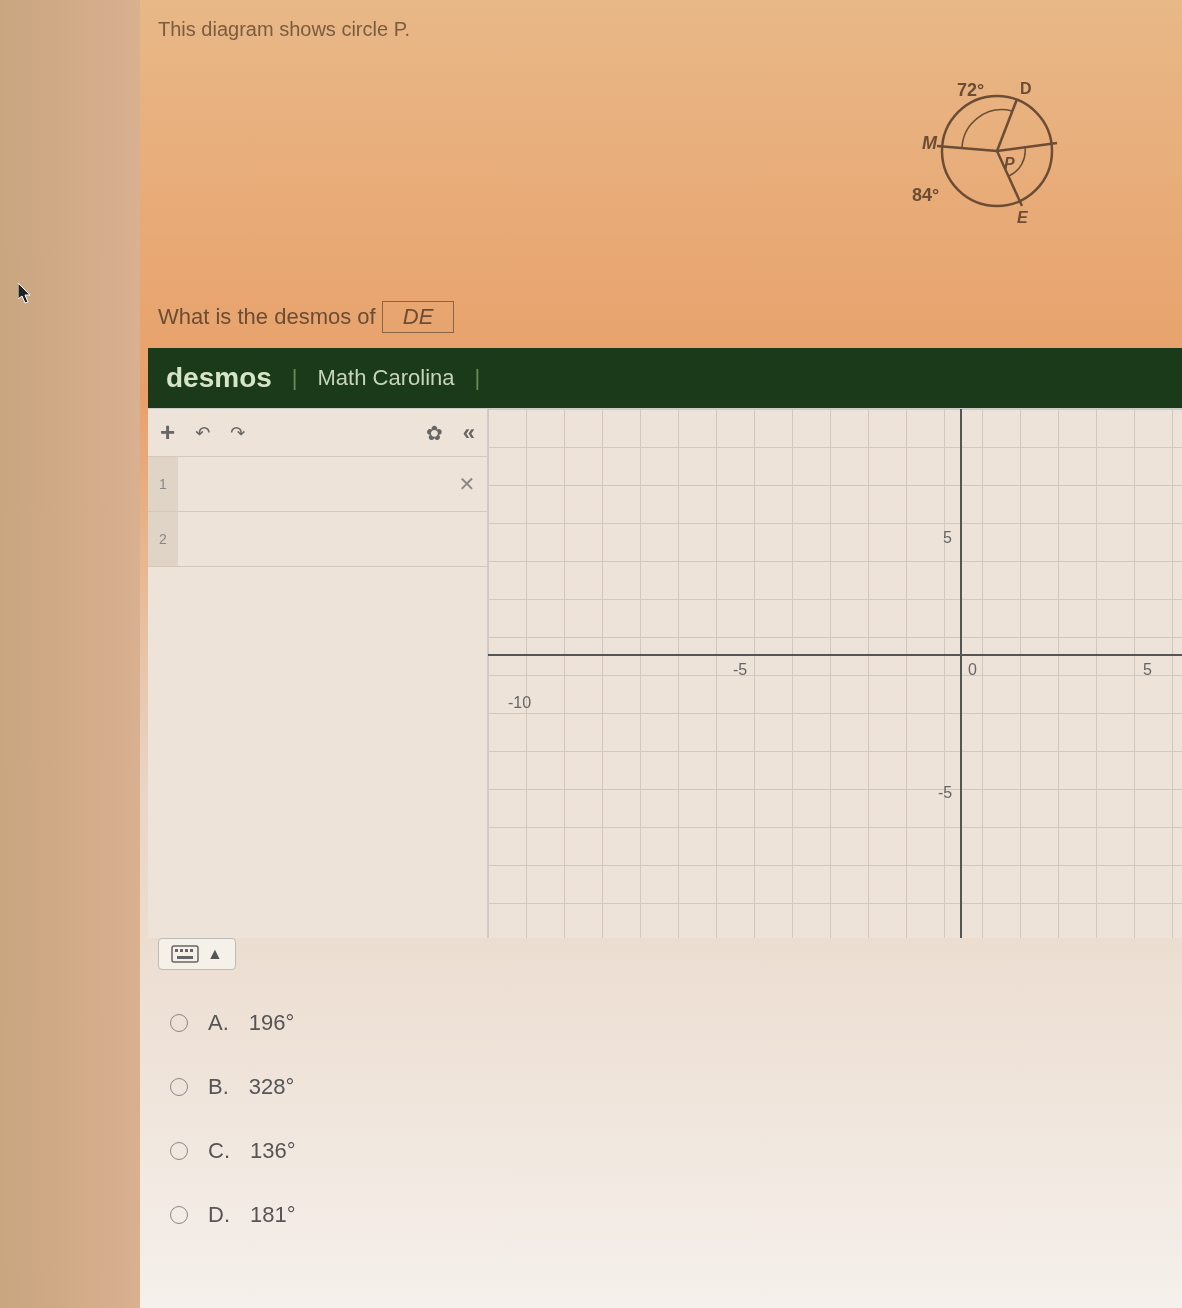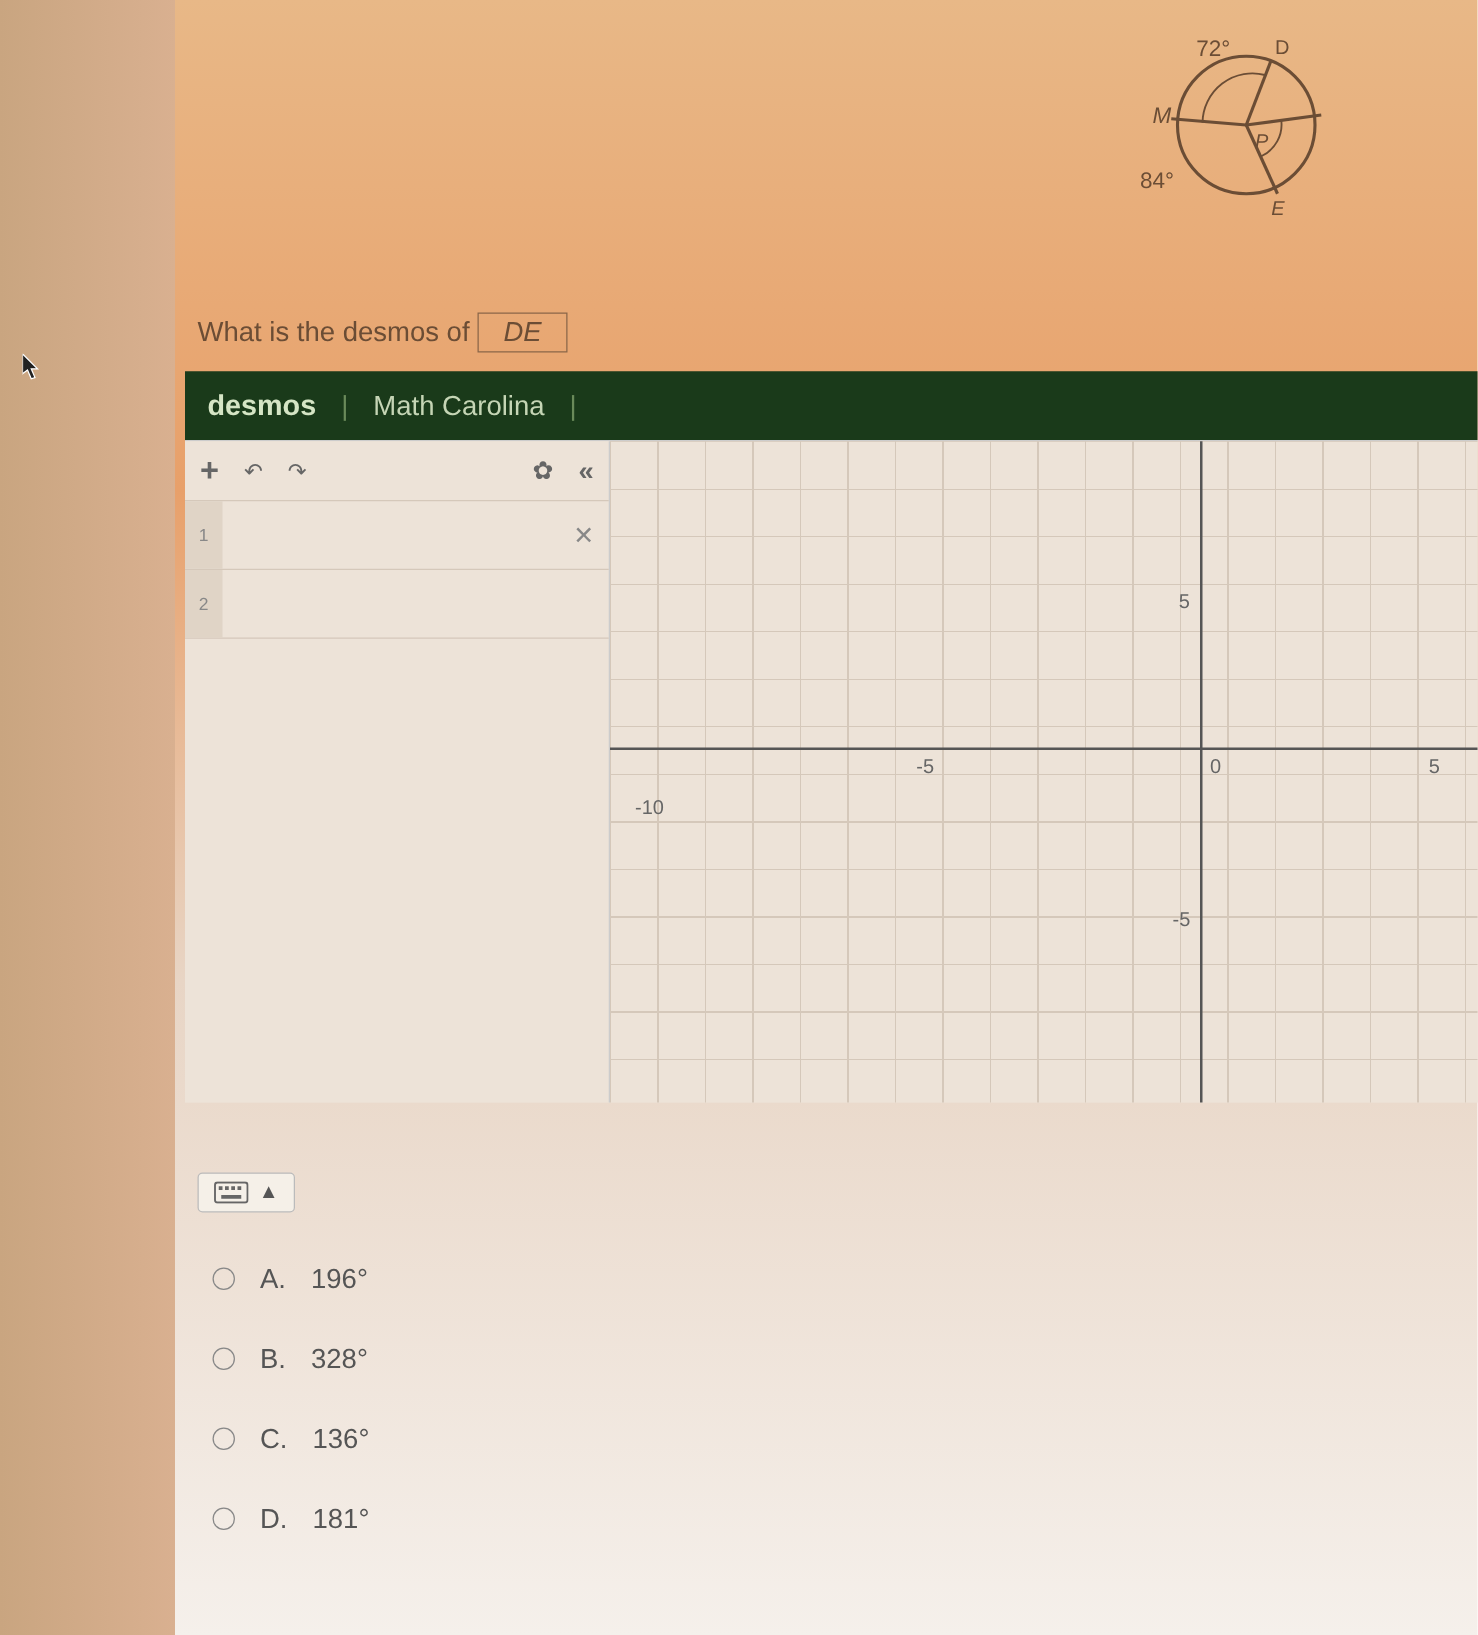--- a/index.html
+++ b/index.html
@@ -29,20 +29,21 @@
     }
     .prompt-text {
       color: #7a5c3f;
       font-size: 20px;
       padding: 18px 10px 10px 10px;
       font-weight: 500;
     }
     .diagram-area {
       height: 240px;
       position: relative;
+      font-weight: bold;
     }
     .circle-diagram {
       position: absolute;
       right: 100px; top: 10px;
       width: 180px; height: 180px;
     }
     .question-text {
       color: #6b4d35;
       font-size: 22px;
       padding: 10px 10px 15px 10px;
@@ -56,21 +57,21 @@
     }
     .desmos-bar {
       background: #1a3a1a;
       color: #c5d5b5;
       padding: 14px 18px;
       font-size: 22px;
       display: flex;
       align-items: center;
       gap: 20px;
     }
-    .desmos-bar .brand { font-weight: bold; font-size: 23px; color: #d5e5c5; }
+    .desmos-bar .brand { font-weight: bold; font-size: 28px; color: #d5e5c5; }
     .desmos-bar .sep { color: #6a8a5a; }
     .calc-area {
       display: flex;
       background: #eae0d5;
       height: 530px;
       border-top: 1px solid #ccc;
     }
     .expr-panel {
       width: 340px;
       background: #ede3d8;
@@ -173,20 +174,21 @@
 </head>
 <body>
 
 <div class="left-margin"></div>
 
 <svg class="cursor" viewBox="0 0 16 22">
   <path d="M0 0 L0 16 L4 13 L7 20 L10 19 L7 12 L12 12 Z" fill="#222" stroke="#fff" stroke-width="1"></path>
 </svg>
 
 <div class="main-content">
+  <div class="prompt-text">This diagram shows circle P.</div>
 
   <div class="diagram-area">
     <svg class="circle-diagram" viewBox="0 0 180 180">
       <circle cx="95" cy="90" r="55" fill="none" stroke="#6b4d35" stroke-width="2.5"></circle>
       <line x1="95" y1="90" x2="115" y2="38" stroke="#6b4d35" stroke-width="2.5"></line>
       <line x1="95" y1="90" x2="155" y2="82" stroke="#6b4d35" stroke-width="2.5"></line>
       <line x1="95" y1="90" x2="35" y2="85" stroke="#6b4d35" stroke-width="2.5"></line>
       <line x1="95" y1="90" x2="120" y2="145" stroke="#6b4d35" stroke-width="2.5"></line>
       <path d="M 110 50 A 40 40 0 0 0 60 88" fill="none" stroke="#6b4d35" stroke-width="1.5"></path>
       <path d="M 123 86 A 28 28 0 0 1 107 115" fill="none" stroke="#6b4d35" stroke-width="1.5"></path>

